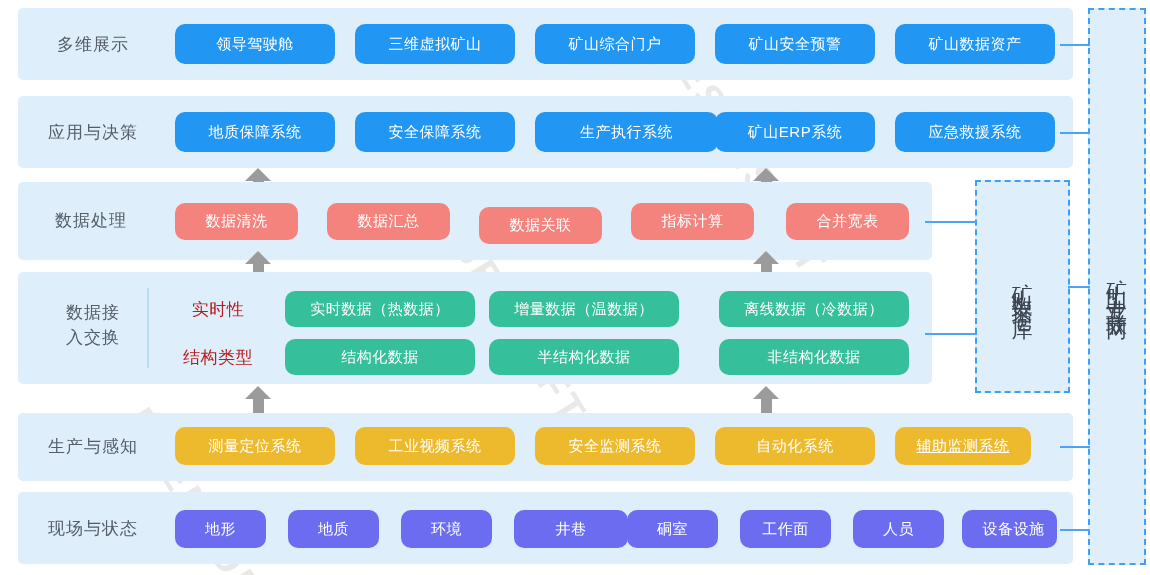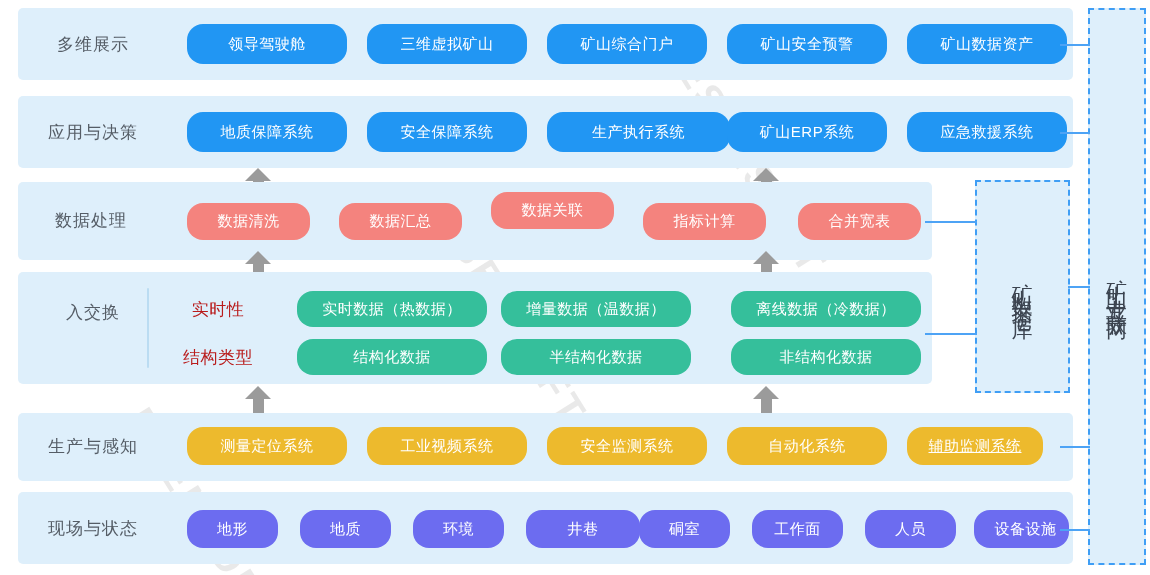--- a/index.html
+++ b/index.html
@@ -46,31 +46,30 @@
     color: #555d66;
     font-size: 17px;
     line-height: 25px;
     letter-spacing: 1px;
   }
   .band-label.two-line { font-size: 17px; }
 
   
   .card {
     position: absolute;
-    border-radius: 16px;
+    border-radius: 10px;
     color: #ffffff;
     font-size: 15px;
     display: flex;
     align-items: center;
     justify-content: center;
     text-align: center;
     letter-spacing: 0.5px;
     box-sizing: border-box;
     white-space: nowrap;
-    margin-left: 12px;
   }
   .c-blue   { background: #2196f3; }
   .c-red    { background: #F4837E; }
   .c-green  { background: #35BF9B; }
   .c-yellow { background: #EDBA2D; text-align: center; }
   .c-purple { background: #6C6CF0; }
 
   
   .sub-label {
     position: absolute;
@@ -167,35 +166,36 @@
   <div class="arrow-up" style="left:753px; top:168px;">
     <div class="head"></div>
       <div class="tail" style="height:16px;"></div>
   </div>
 
   <div class="band" style="left:18px; top:182px; width:914px; height:78px;"></div>
   <div class="band-label" style="left:8px; top:208px;padding-left:8px;">数据处理</div>
 
   <div class="card c-red" style="left:175px; top:203px; width:123px; height:37px;">数据清洗</div>
   <div class="card c-red" style="left:327px; top:203px; width:123px; height:37px;">数据汇总</div>
-  <div class="card c-red" style="left:479px; top:192px; width:123px; height:37px;">数据关联</div>
+  <div class="card c-red" style="left:479px; top:207px; width:123px; height:37px;">数据关联</div>
   <div class="card c-red" style="left:786px; top:203px; width:123px; height:37px;">合并宽表</div>
   <div class="card c-red" style="left:631px; top:203px; width:123px; height:37px;">指标计算</div>
 
   <div class="arrow-up" style="left:245px; top:251px;">
     <div class="head"></div>
       <div class="tail" style="height:16px;"></div>
   </div>
   <div class="arrow-up" style="left:753px; top:251px;">
     <div class="head"></div>
       <div class="tail" style="height:16px;"></div>
   </div>
 
   <div class="band" style="left:18px; top:272px; width:914px; height:112px;"></div>
   <div class="band-label two-line" style="left:18px; top:300px;">
+    <div>数据接</div>
     <div>入交换</div>
   </div>
   <div class="sub-divider" style="left:147px; top:288px; height:80px;"></div>
 
   <div class="sub-label" style="left:168px; top:292px; width:100px; height:34px;">实时性</div>
   <div class="card c-green" style="left:285px; top:291px; width:190px; height:36px;">实时数据（热数据）</div>
   <div class="card c-green" style="left:489px; top:291px; width:190px; height:36px;">增量数据（温数据）</div>
   <div class="card c-green" style="left:719px; top:291px; width:190px; height:36px;">离线数据（冷数据）</div>
 
   <div class="sub-label" style="left:168px; top:340px; width:100px; height:34px;">结构类型</div>

